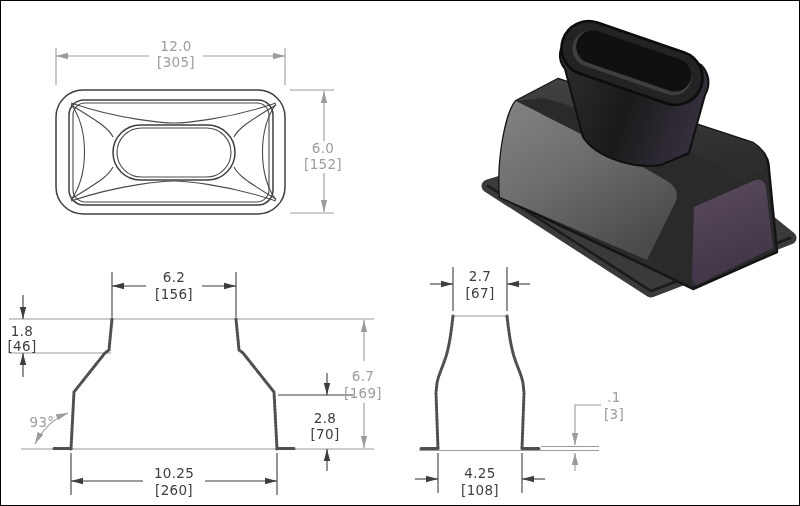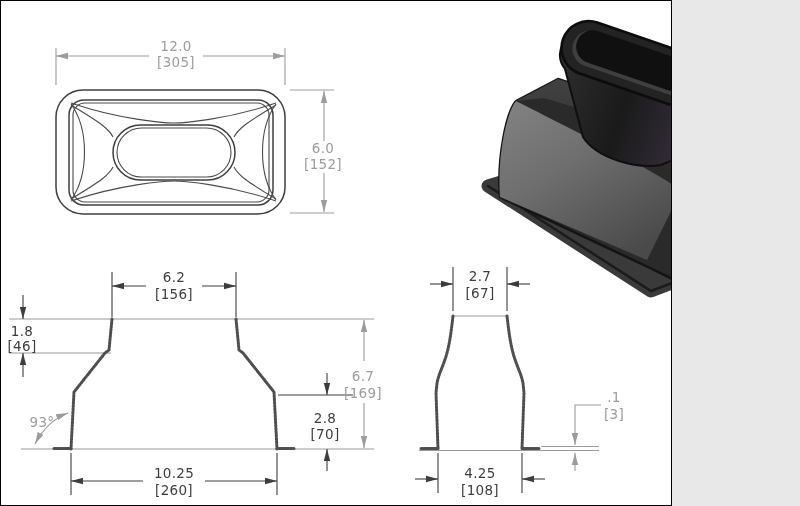--- a/index.html
+++ b/index.html
@@ -1,16 +1,16 @@
 <!DOCTYPE html>
 <html><head>
 <meta charset="utf-8">
 <style>
   html,body{margin:0;padding:0;background:#e8e8e8;}
-  .frame{position:relative;width:672px;height:506px;box-sizing:border-box;
+  .frame{position:relative;width:800px;height:506px;box-sizing:border-box;
          border:1px solid #000;background:#fff;overflow:hidden;
          font-family:"DejaVu Sans",sans-serif;}
   svg{display:block}
   
   .dimD{fill:#3d3d3d;font-size:13.5px;letter-spacing:.3px;text-anchor:middle;
         font-family:"DejaVu Sans",sans-serif;}
   .dimG{fill:#9c9c9c;font-size:13.5px;letter-spacing:.3px;text-anchor:middle;
         font-family:"DejaVu Sans",sans-serif;}
   
   .lnD{stroke:#3d3d3d;stroke-width:1.1;fill:none;}

